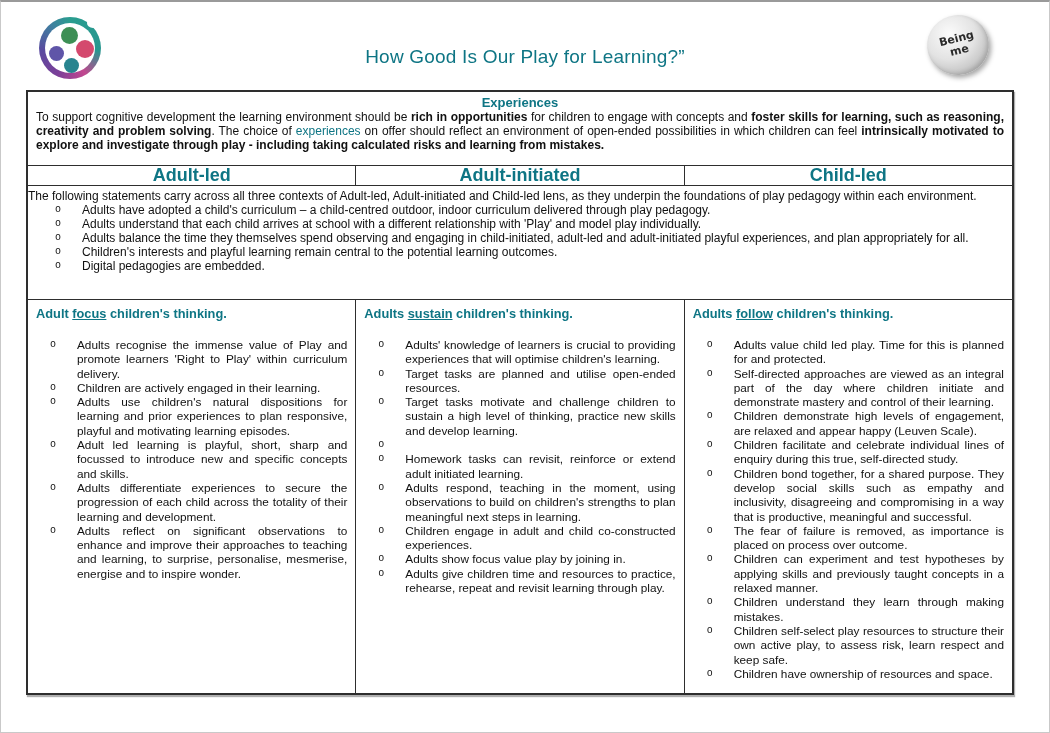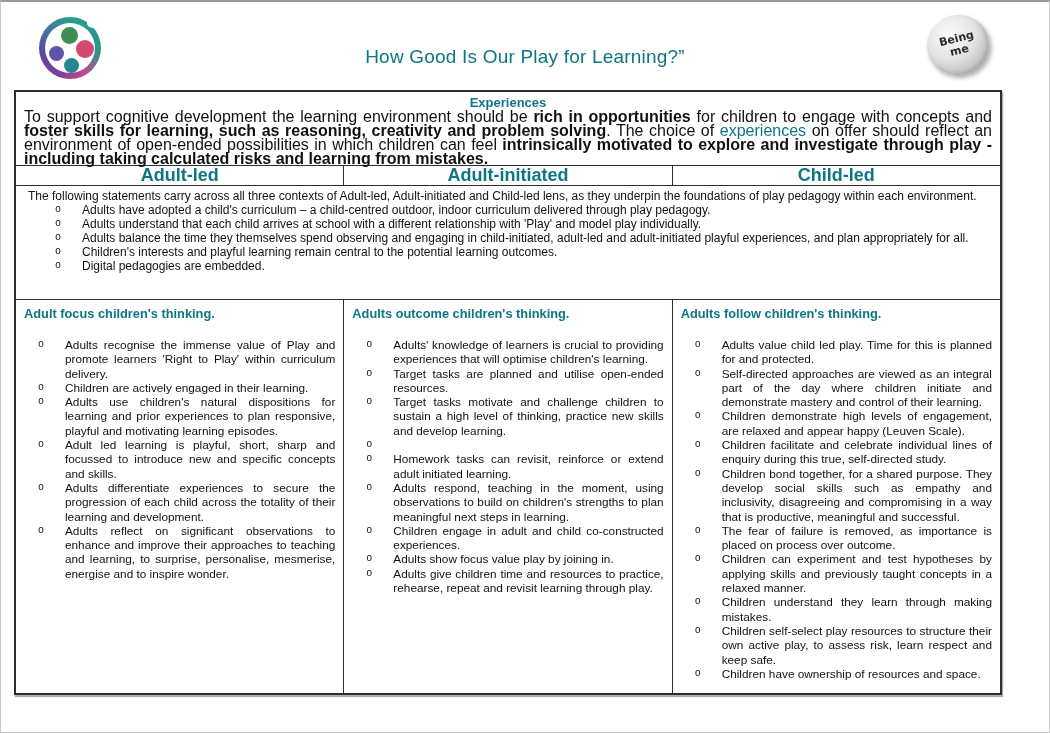--- a/index.html
+++ b/index.html
@@ -56,41 +56,41 @@
   }
   .badge-text{
     width:38px;text-align:center;
     font-family:"DejaVu Sans", sans-serif;
     font-size:11px;font-weight:bold;color:#2a2a2a;line-height:1.05;
     transform:rotate(-8deg);
   }
 
   
   .doc-table{
-    position:absolute;left:13px;top:88px;width:988px;height:605px;
+    position:absolute;left:25px;top:88px;width:988px;height:605px;
     background:#fff;border:2px solid var(--border);
     box-shadow:1px 2px 1px rgba(110,110,110,.55);
     box-sizing:border-box;
     display:flex;flex-direction:column;
   }
 
   .exp-section{height:74px;border-bottom:1px solid var(--border);padding:3px 8px;box-sizing:border-box;}
   .exp-heading{text-align:center;color:var(--teal);font-weight:bold;font-size:13px;line-height:15px;}
-  .exp-para{font-size:16px;line-height:14.1px;text-align:justify;}
+  .exp-para{font-size:12px;line-height:14.1px;text-align:justify;}
 
   .context-row{height:19px;border-bottom:1px solid var(--border);display:flex;}
   .context-cell{
     flex:1;text-align:center;color:var(--teal);font-weight:bold;
     font-size:18px;line-height:18px;
   }
   .context-cell + .context-cell{border-left:1px solid var(--border);text-align:center;}
 
   .statements-section{
     height:114px;border-bottom:1px solid var(--border);
-    padding:3px 12px;box-sizing:border-box;
+    padding:3px 0;box-sizing:border-box;
     font-size:12px;line-height:14.1px;
   }
   .statements-intro{text-align:justify;}
 
   .columns-row{flex:1;display:flex;min-height:0;}
   .col{flex:1;padding:6px 8px;box-sizing:border-box;min-width:0;}
   .col + .col{border-left:1px solid var(--border);}
   .col-heading{color:var(--teal);font-weight:bold;font-size:12.8px;line-height:15px;margin-bottom:17px;}
 
   
@@ -103,21 +103,21 @@
 
   .statements-section .bullet-row{font-size:12px;line-height:14.1px;}
   .statements-section .b-marker{margin-left:27px;width:27px;}
 
   .col .bullet-row{font-size:11.8px;line-height:14.3px;}
   .col .b-marker{margin-left:14px;width:27px;}
 
   
   .seg-b{font-weight:bold;}
   .seg-teal{color:var(--teal);}
-  .seg-u{margin-top:16px;}
+  .seg-u{text-decoration:underline;margin-top:16px;}
 </style>
 </head>
 <body>
 
 <div class="header">
 
   <div class="logo">
     <div class="logo-ring"></div>
     <div class="logo-notch"></div>
     <span class="logo-dot dot-green"></span>
@@ -198,21 +198,21 @@
             <span class="b-text">Adults differentiate experiences to secure the progression of each child across the totality of their learning and development.</span>
           </div>
           <div class="bullet-row">
             <span class="b-marker">o</span>
             <span class="b-text">Adults reflect on significant observations to enhance and improve their approaches to teaching and learning, to surprise, personalise, mesmerise, energise and to inspire wonder.</span>
           </div>
         </div>
     </div>
 
     <div class="col">
-      <div class="col-heading"><span>Adults </span><span class="seg-u">outcome</span><span> children's thinking.</span></div>
+      <div class="col-heading"><span>Adults </span><span class="seg-u">sustain</span><span> children's thinking.</span></div>
       <div>
           <div class="bullet-row">
             <span class="b-marker">o</span>
             <span class="b-text">Adults' knowledge of learners is crucial to providing experiences that will optimise children's learning.</span>
           </div>
           <div class="bullet-row">
             <span class="b-marker">o</span>
             <span class="b-text">Target tasks are planned and utilise open-ended resources.</span>
           </div>
           <div class="bullet-row">

